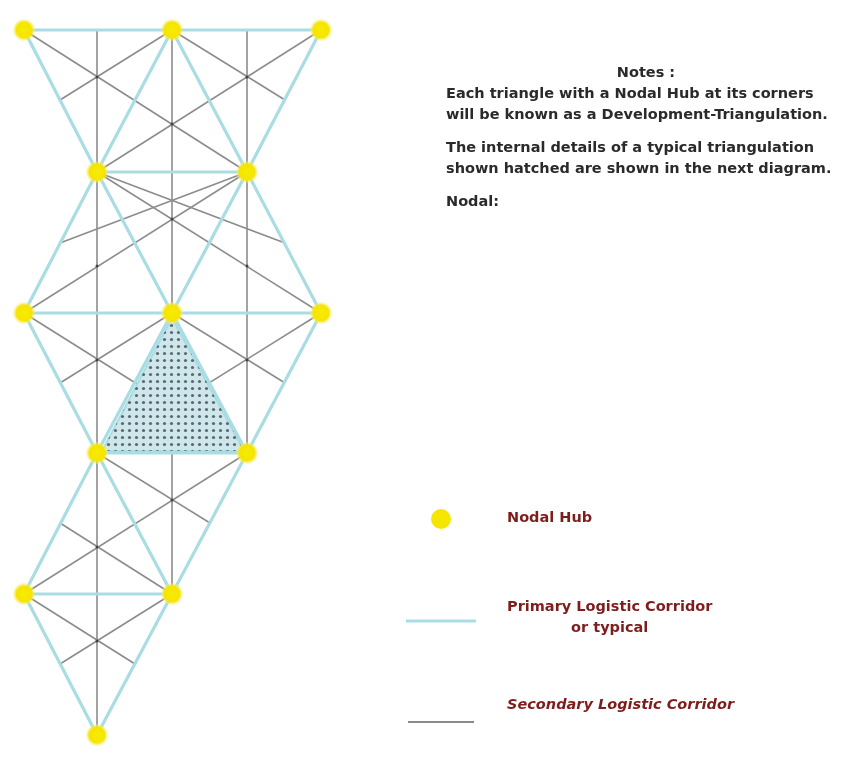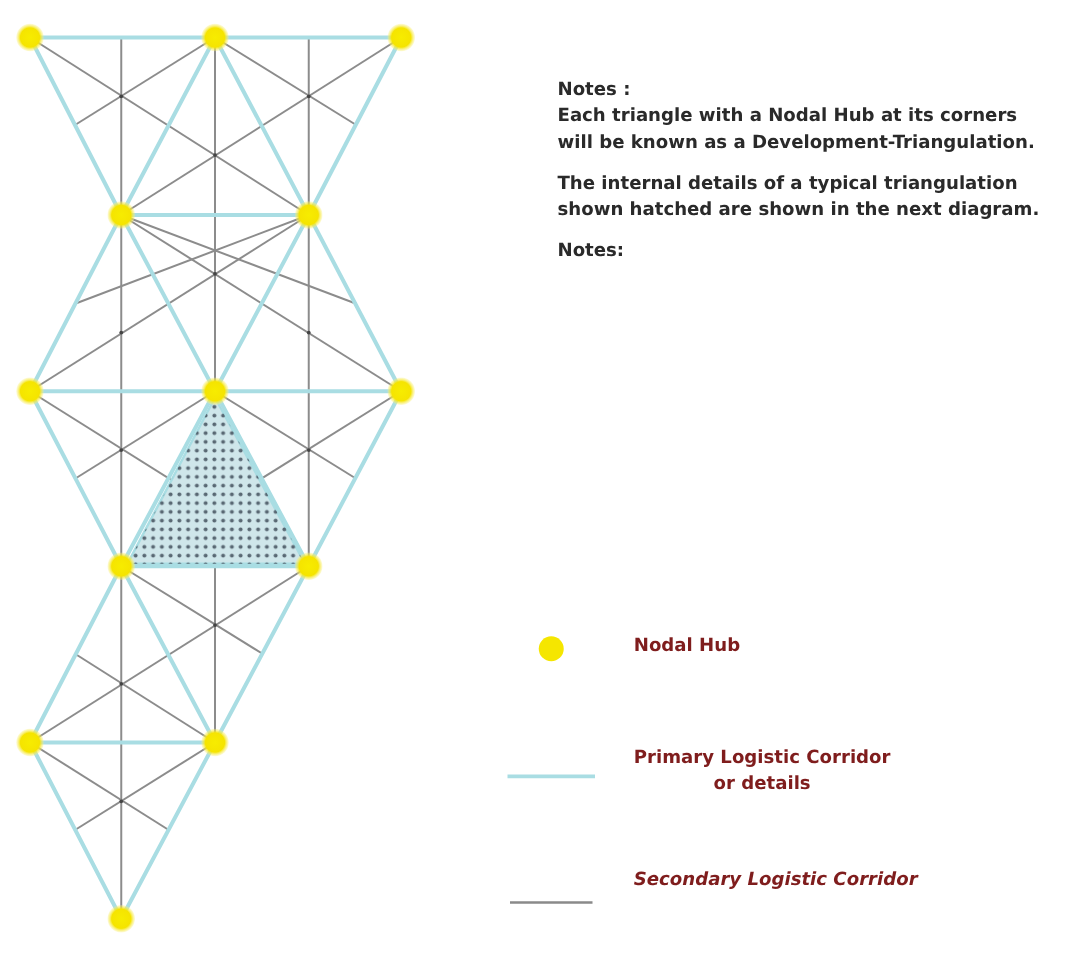--- a/index.html
+++ b/index.html
@@ -2,21 +2,21 @@
 <html><head>
   <meta charset="utf-8">
   <style>
     html, body { margin: 0; padding: 0; background: #ffffff; }
     body { width: 857px; height: 773px; position: relative; overflow: hidden;
            font-family: "DejaVu Sans", "Liberation Sans", sans-serif; color: #222; }
     #diagram { position: absolute; left: 0; top: 0; }
     .notes { position: absolute; left: 446px; top: 62px; width: 400px;
              font-weight: bold; font-size: 14.5px; line-height: 21px; color: #2a2a2a; }
     .notes p { margin: 0 0 12px 0; }
-    .notes .title { margin: 0; }
+    .notes .title { margin: 0; text-align: center; }
     .legend-item { position: absolute; font-weight: bold; font-size: 14.5px; line-height: 21px; color: #7f1d1d; }
     .legend-swatch { position: absolute; }
   </style>
 </head>
 <body>
 
 <svg id="diagram" width="360" height="773" viewBox="0 0 360 773" xmlns="http://www.w3.org/2000/svg">
   <defs>
     <pattern id="dots" width="7" height="7" patternUnits="userSpaceOnUse">
       <circle cx="3.5" cy="3.5" r="1.6" fill="#4c5a66"></circle>
@@ -115,32 +115,32 @@
     <circle cx="24" cy="594" r="11" fill="url(#hub)"></circle>
     <circle cx="172" cy="594" r="11" fill="url(#hub)"></circle>
     <circle cx="97" cy="735" r="11" fill="url(#hub)"></circle>
   </g>
 </svg>
 
 <div class="notes">
   <p class="title">Notes :</p>
   <p>Each triangle with a Nodal Hub at its corners will be known as a Development-Triangulation.</p>
   <p>The internal details of a typical triangulation shown hatched are shown in the next diagram.</p>
-  <p>Notes:</p>
+  <p>Nodal:</p>
 </div>
 
 <svg class="legend-swatch" style="left:429px; top:507px;" width="24" height="24">
   <circle cx="12" cy="12" r="10" fill="#f5e600"></circle>
 </svg>
 <div class="legend-item" style="left:507px; top:507px;">Nodal Hub</div>
 
 <svg class="legend-swatch" style="left:404px; top:617px;" width="74" height="8">
   <line x1="2" y1="4" x2="72" y2="4" stroke="#a9dde3" stroke-width="3"></line>
 </svg>
 <div class="legend-item" style="left:507px; top:596px;text-align:center;">
   <div>Primary Logistic Corridor</div>
-  <div>or details</div>
+  <div>or typical</div>
 </div>
 
 <svg class="legend-swatch" style="left:404px; top:718px;" width="74" height="8">
   <line x1="4" y1="4" x2="70" y2="4" stroke="#8a8a8a" stroke-width="2"></line>
 </svg>
 <div class="legend-item" style="left:507px; top:694px;font-style:italic;">Secondary Logistic Corridor</div>
 
 </body></html>

